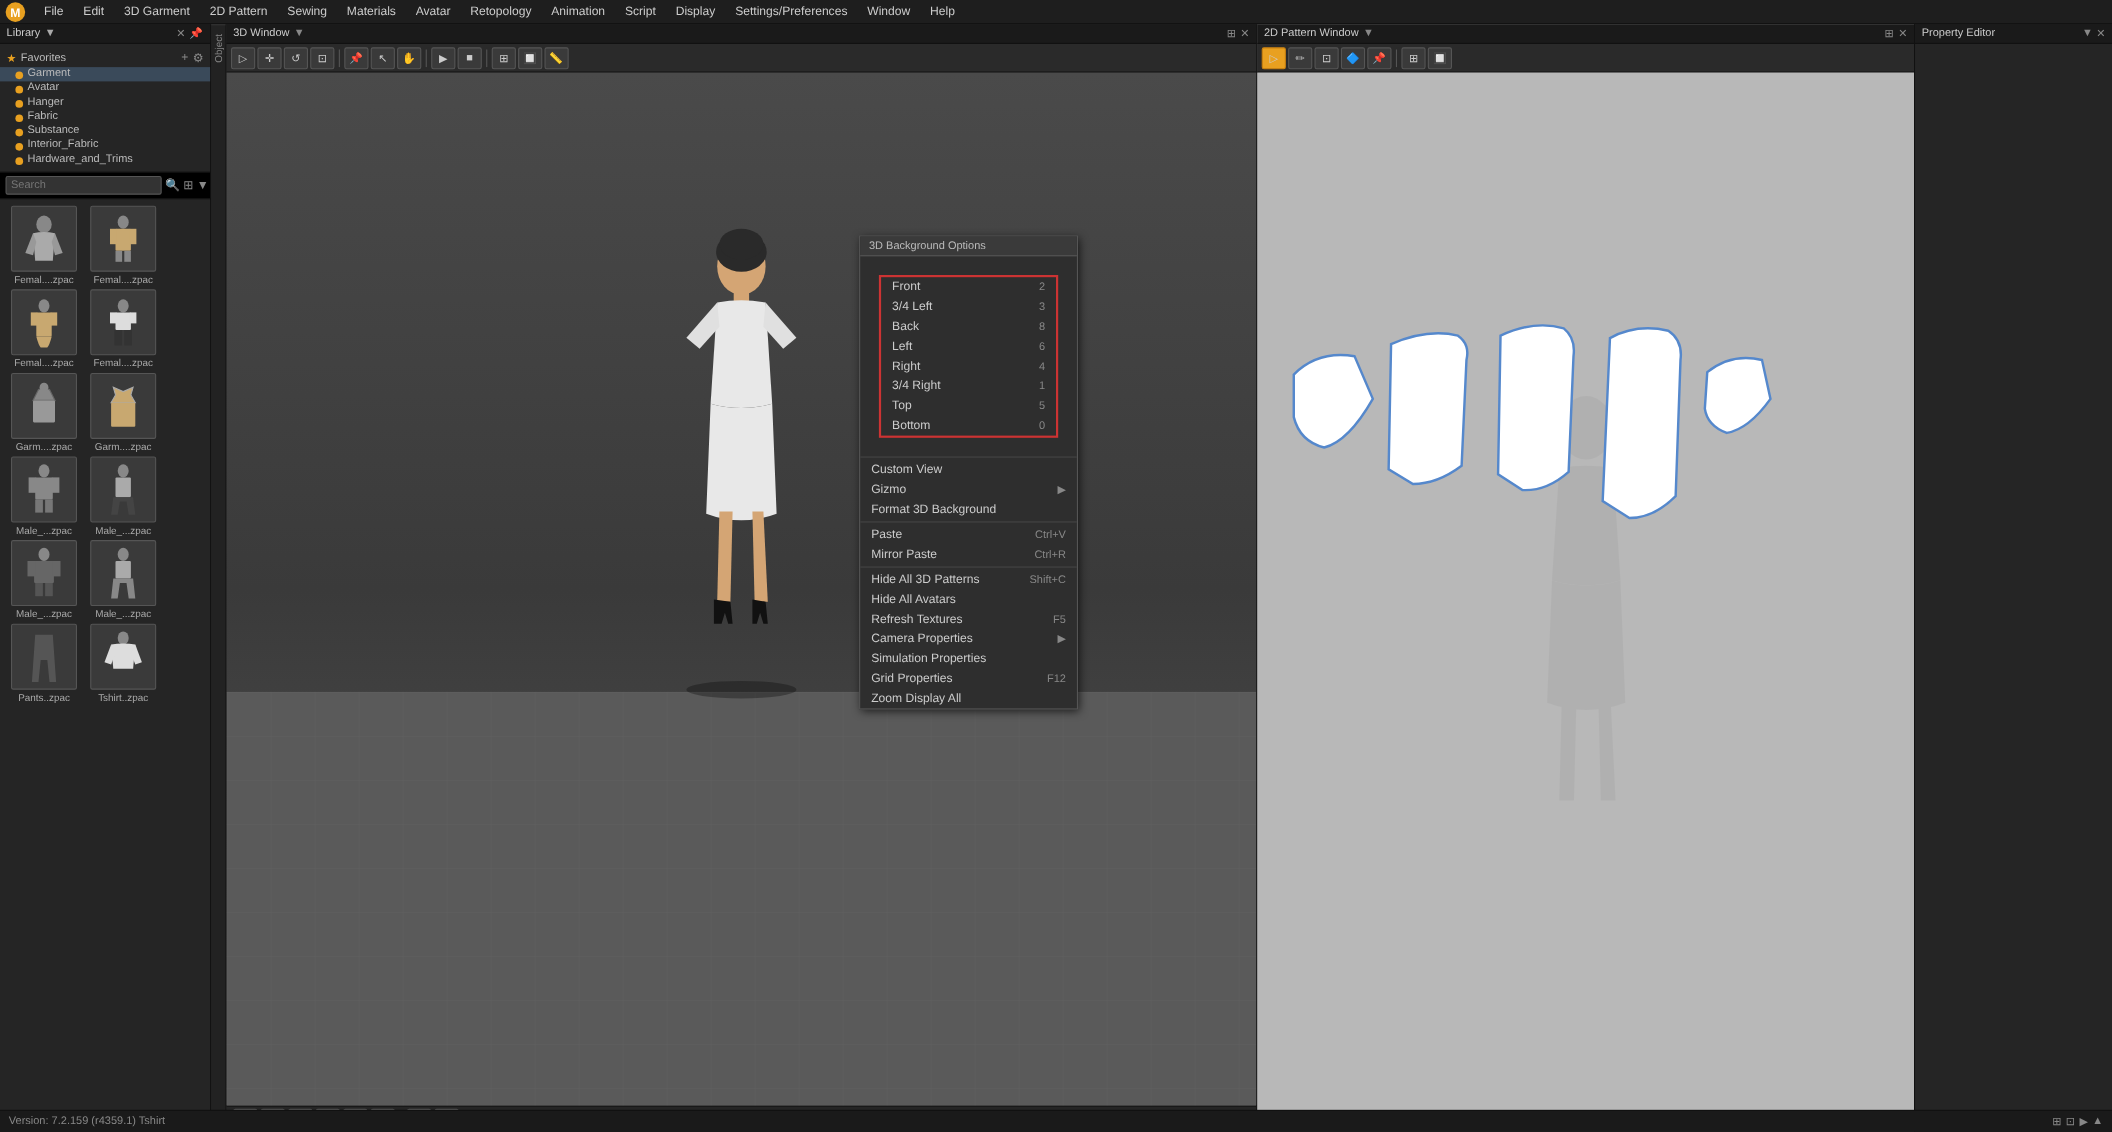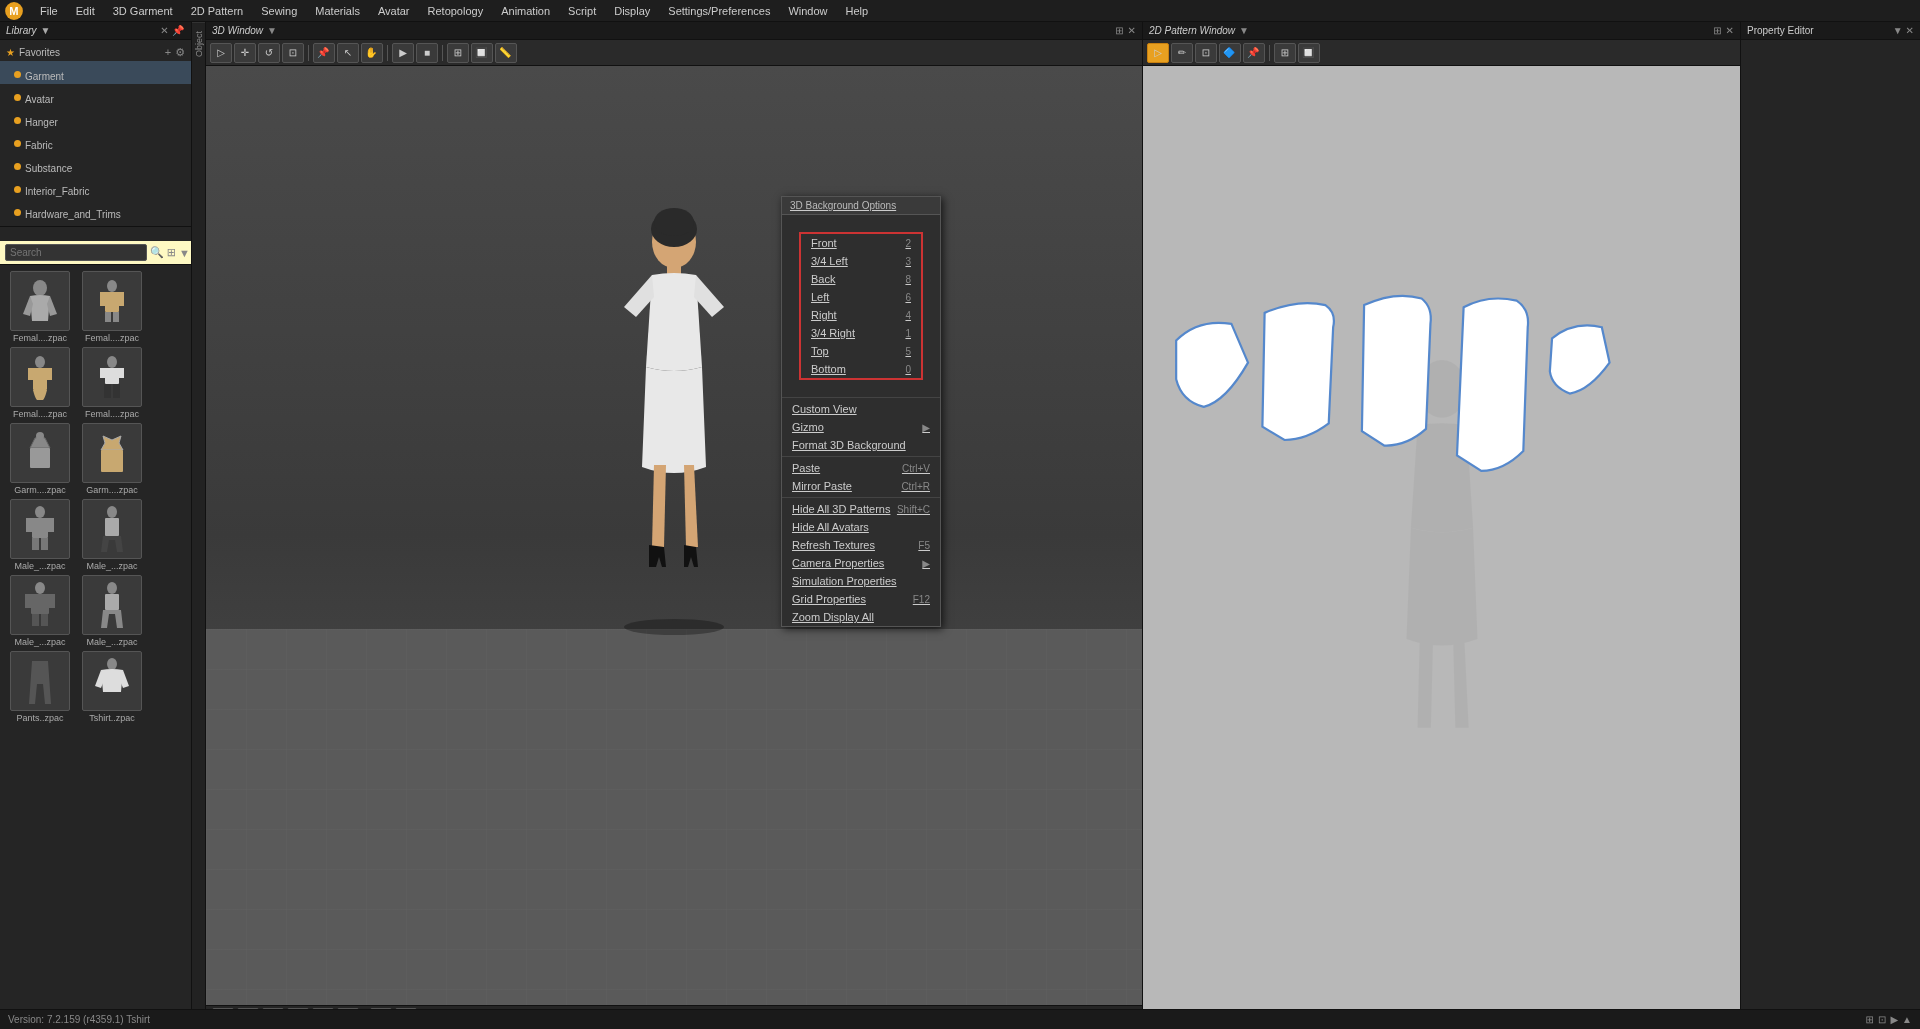--- a/index.html
+++ b/index.html
@@ -43,21 +43,21 @@
       height: 18px;
       background: #1a1a1a;
       display: flex;
       align-items: center;
       justify-content: space-between;
       padding: 0 6px;
       border-bottom: 1px solid #111;
       font-size: 10px;
       color: #aaa;
     }
-    .window-titlebar-left { display: flex; align-items: center; gap: 4px; font-style: italic; }
+    .window-titlebar-left { display: flex; align-items: center; gap: 4px; }
     .window-titlebar-right { display: flex; align-items: center; gap: 4px; }
 
     
     .toolbar {
       height: 26px;
       background: #2a2a2a;
       display: flex;
       align-items: center;
       padding: 0 4px;
       gap: 2px;
@@ -107,22 +107,22 @@
     .favorites-header {
       display: flex;
       align-items: center;
       padding: 2px 6px;
       font-size: 10px;
       color: #bbb;
       gap: 4px;
     }
     .tree-item {
       display: flex;
-      align-items: flex-start;
-      padding: 10px 8px 2px 14px;
+      align-items: flex-end;
+      padding: 0 8px 2px 14px;
       font-size: 10px;
       color: #bbb;
       cursor: pointer;
       gap: 4px;
     }
     .tree-item.selected { background: #3a4a5a; }
     .tree-dot {
       width: 7px;
       height: 7px;
       border-radius: 50%;
@@ -210,28 +210,27 @@
         linear-gradient(rgba(100,100,100,0.3) 1px, transparent 1px),
         linear-gradient(90deg, rgba(100,100,100,0.3) 1px, transparent 1px);
       background-size: 40px 40px;
       background-color: #5a5a5a;
     }
 
     
     #context-menu {
       position: absolute;
       left: 575px;
-      top: 130px;
-      width: 160px;
+      top: 148px;
+      width: 199px;
       background: #2e2e2e;
       border: 1px solid #555;
       box-shadow: 2px 2px 8px rgba(0,0,0,0.7);
       z-index: 100;
       font-size: 11px;
-      text-decoration: underline;
     }
     .ctx-section-header {
       background: #3a3a3a;
       padding: 3px 8px;
       color: #bbb;
       font-size: 10px;
       border-bottom: 1px solid #555;
     }
     .ctx-group {
       border: 2px solid #cc3333;
@@ -399,21 +398,21 @@
       <div class="tree-item">
         <div class="tree-dot" style="background:#e8a020;"></div>
         <span>Interior_Fabric</span>
       </div>
       <div class="tree-item">
         <div class="tree-dot" style="background:#e8a020;"></div>
         <span>Hardware_and_Trims</span>
       </div>
     </div>
 
-    <div style="display:flex;align-items:center;padding:3px 5px;gap:3px;background:#fef9c3;border-bottom:1px solid #111;margin-top:14px;">
+    <div style="display:flex;align-items:center;padding:3px 5px;gap:3px;background:#000000;border-bottom:1px solid #111;">
       <input type="text" placeholder="Search" style="flex: 1 1 0%; background: rgb(51, 51, 51); border: 1px solid rgb(85, 85, 85); color: rgb(204, 204, 204); padding: 2px 4px; font-size: 10px; border-radius: 2px;">
       <span style="color:#888;font-size:11px;">🔍</span>
       <span style="color:#888;font-size:11px;">⊞</span>
       <span style="color:#888;font-size:11px;">▼</span>
     </div>
 
     <div id="library-grid">
 
       <div class="lib-item">
         <div class="lib-thumb">

